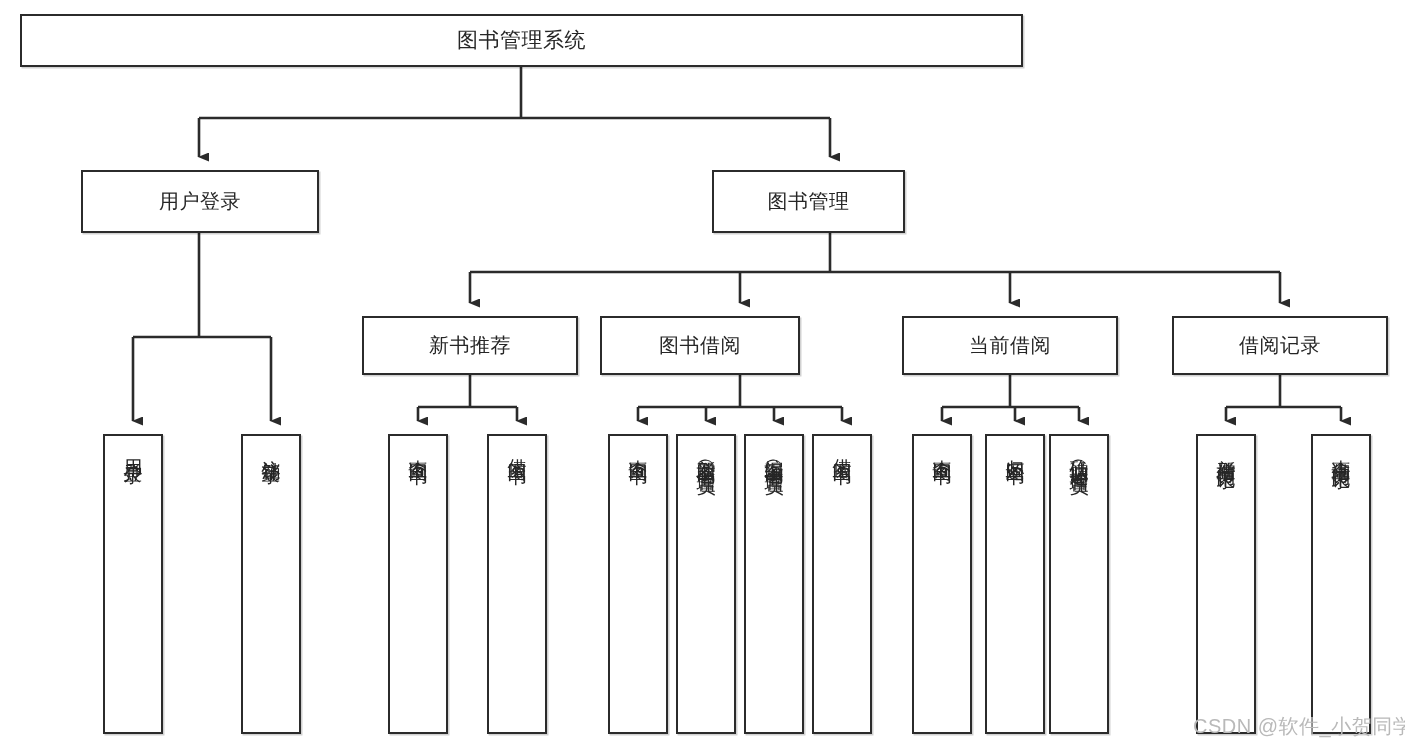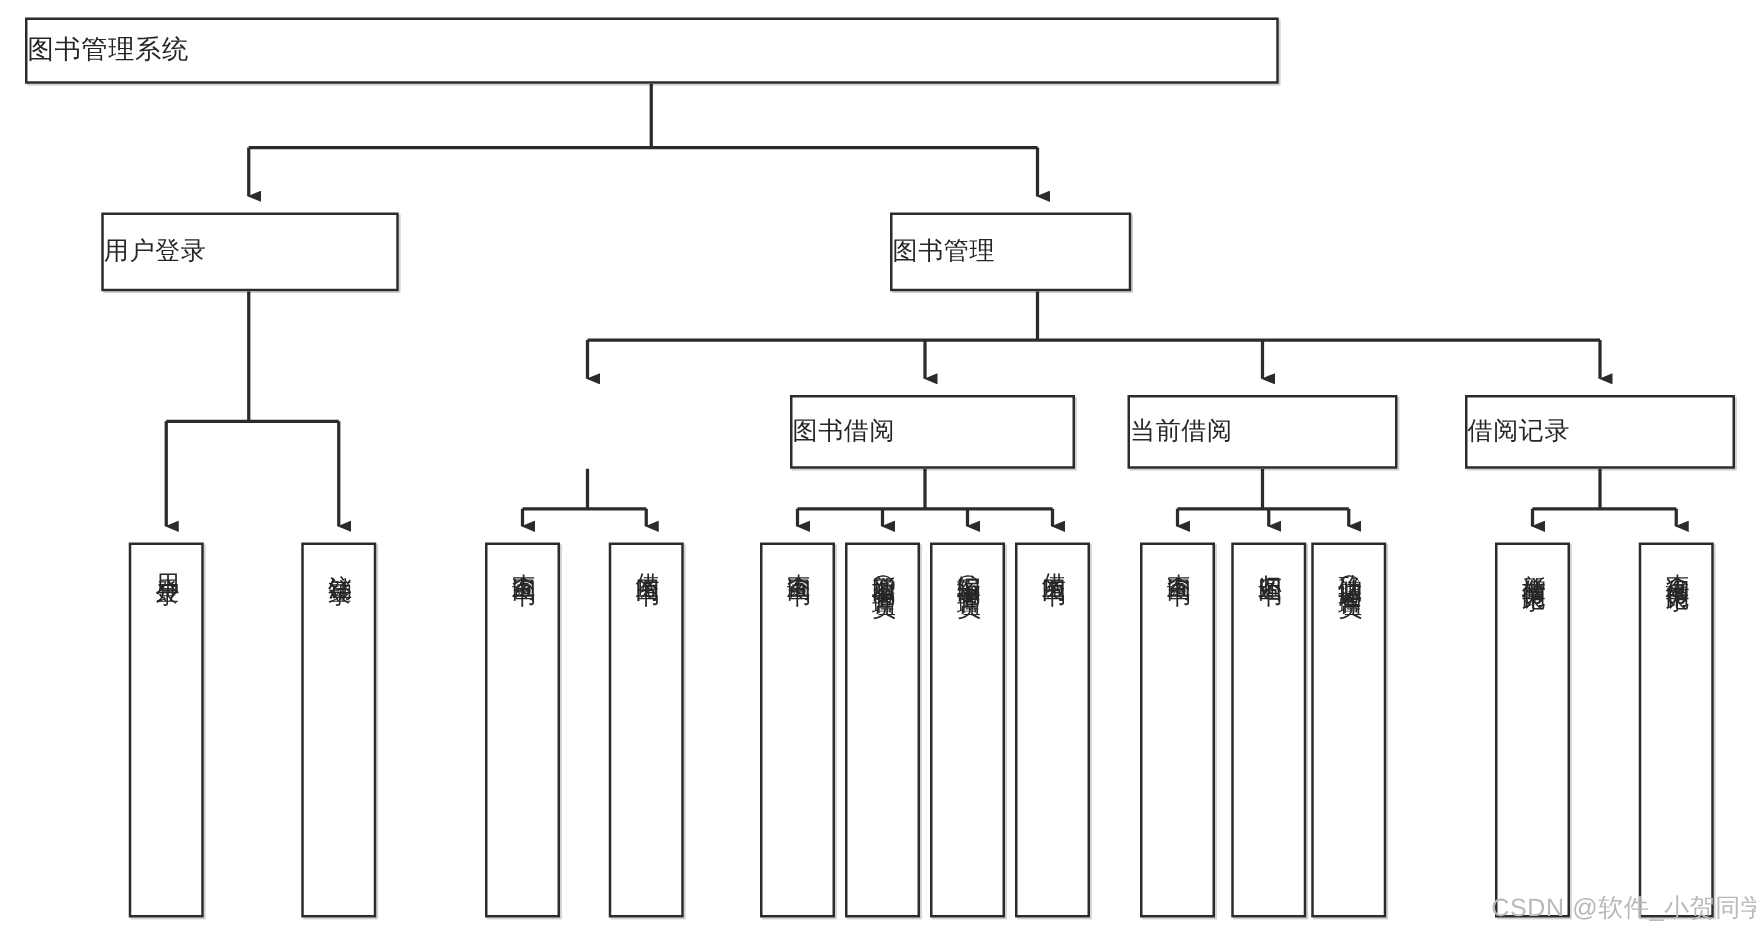--- a/index.html
+++ b/index.html
@@ -28,20 +28,21 @@
     height: 747px;
   }
   .node {
     position: absolute;
     box-sizing: border-box;
     background: #ffffff;
     border: 2px solid #2b2b2b;
     box-shadow: 1.5px 1.5px 0 0 rgba(0,0,0,0.18);
     display: flex;
     align-items: center;
+    justify-content: center;
     color: #262626;
   }
   .node .label {
     display: block;
     text-align: center;
     line-height: 1.18;
     white-space: pre;
   }
   
   .node.horiz .label {
@@ -138,21 +139,24 @@
     <span class="label">图书管理系统</span>
   </div>
 
   <div class="node horiz" style="left:81px; top:170px; width:238px; height:63px;">
     <span class="label">用户登录</span>
   </div>
   <div class="node horiz" style="left:712px; top:170px; width:193px; height:63px;">
     <span class="label">图书管理</span>
   </div>
 
-  <div class="node horiz" style="left:632px; top:316px; width:228px; height:59px;">
+  <div class="node horiz" style="left:362px; top:316px; width:216px; height:59px;">
+    <span class="label">新书推荐</span>
+  </div>
+  <div class="node horiz" style="left:600px; top:316px; width:200px; height:59px;">
     <span class="label">图书借阅</span>
   </div>
   <div class="node horiz" style="left:1172px; top:316px; width:216px; height:59px;">
     <span class="label">借阅记录</span>
   </div>
   <div class="node horiz" style="left:902px; top:316px; width:216px; height:59px;">
     <span class="label">当前借阅</span>
   </div>
 
   <div class="node vert" style="left:103px; top:434px; width:60px; height:300px;">

